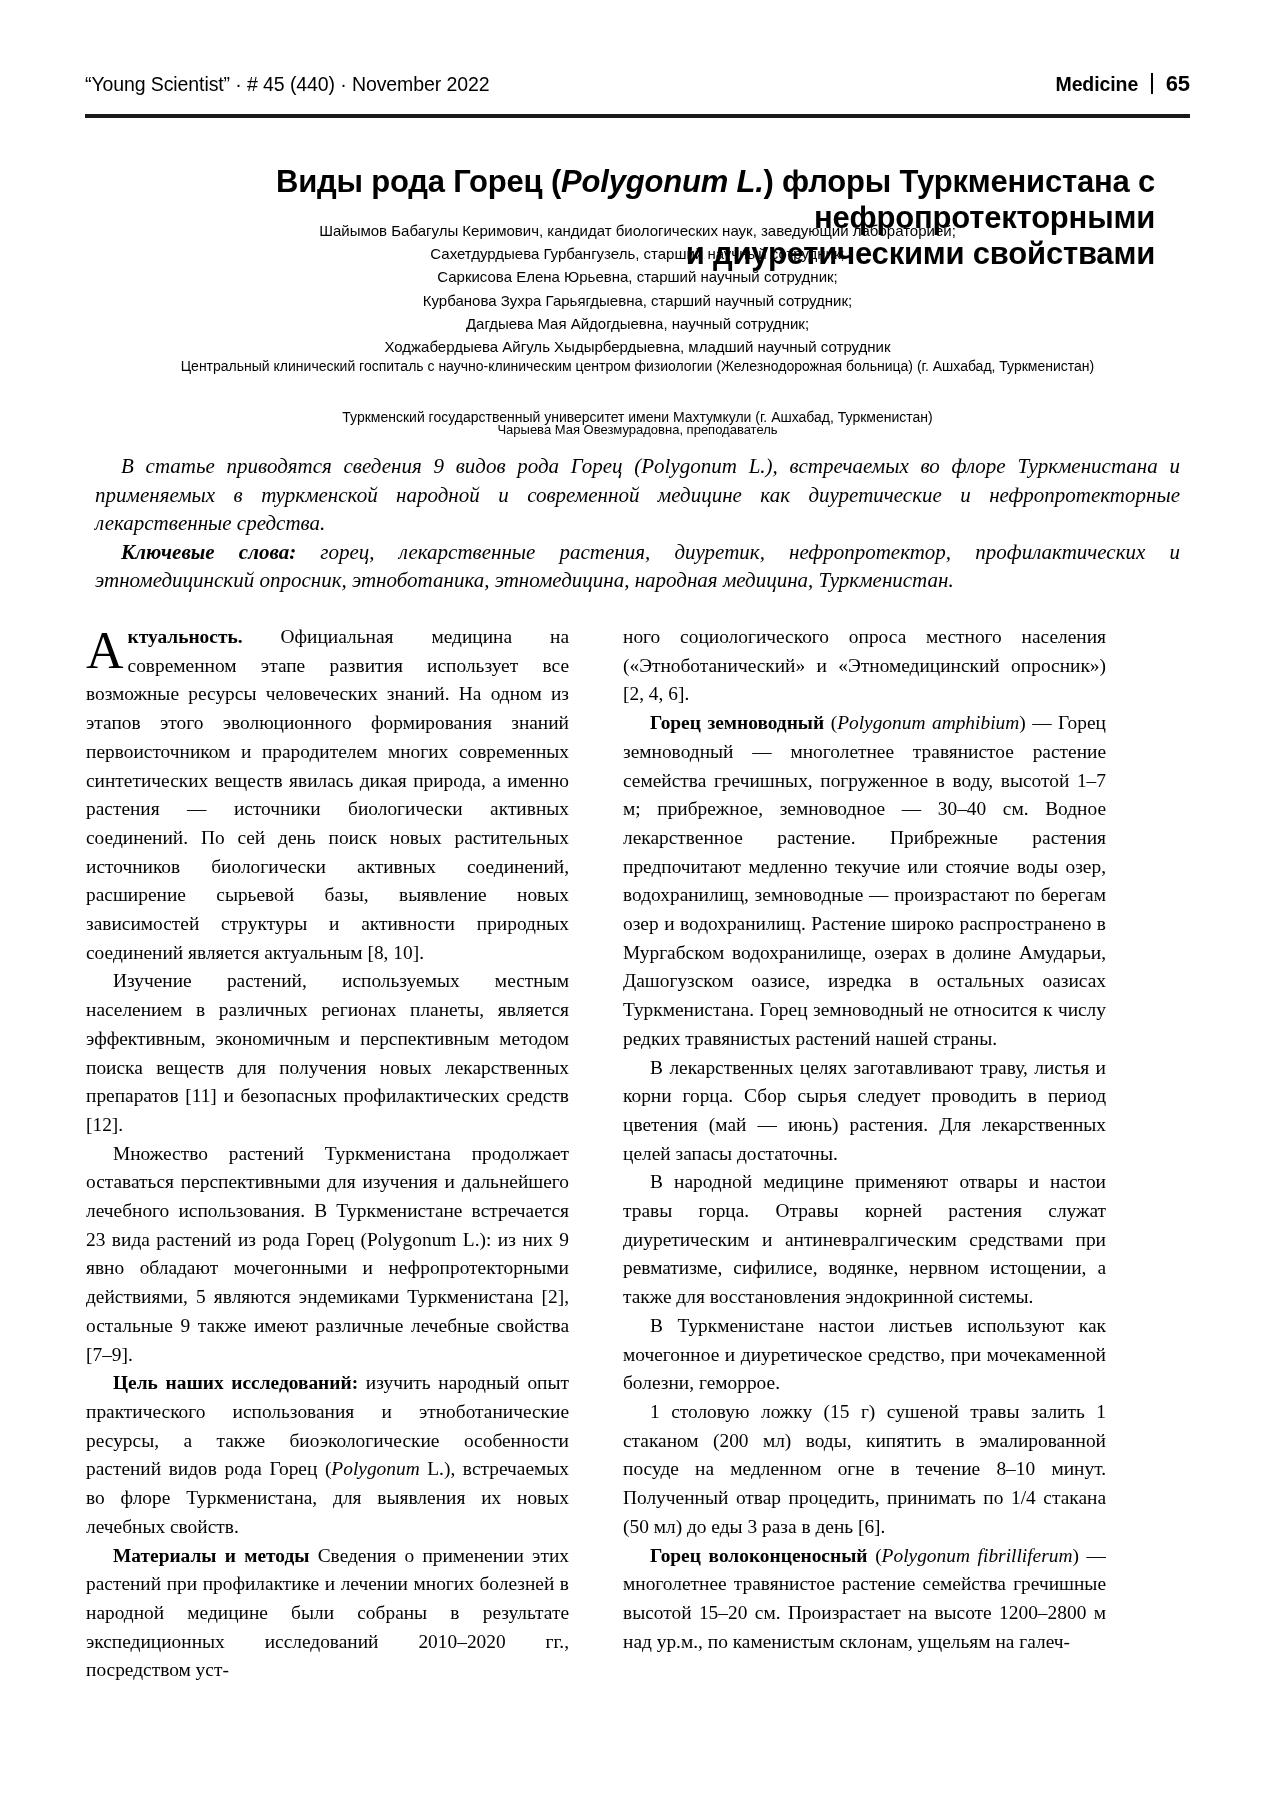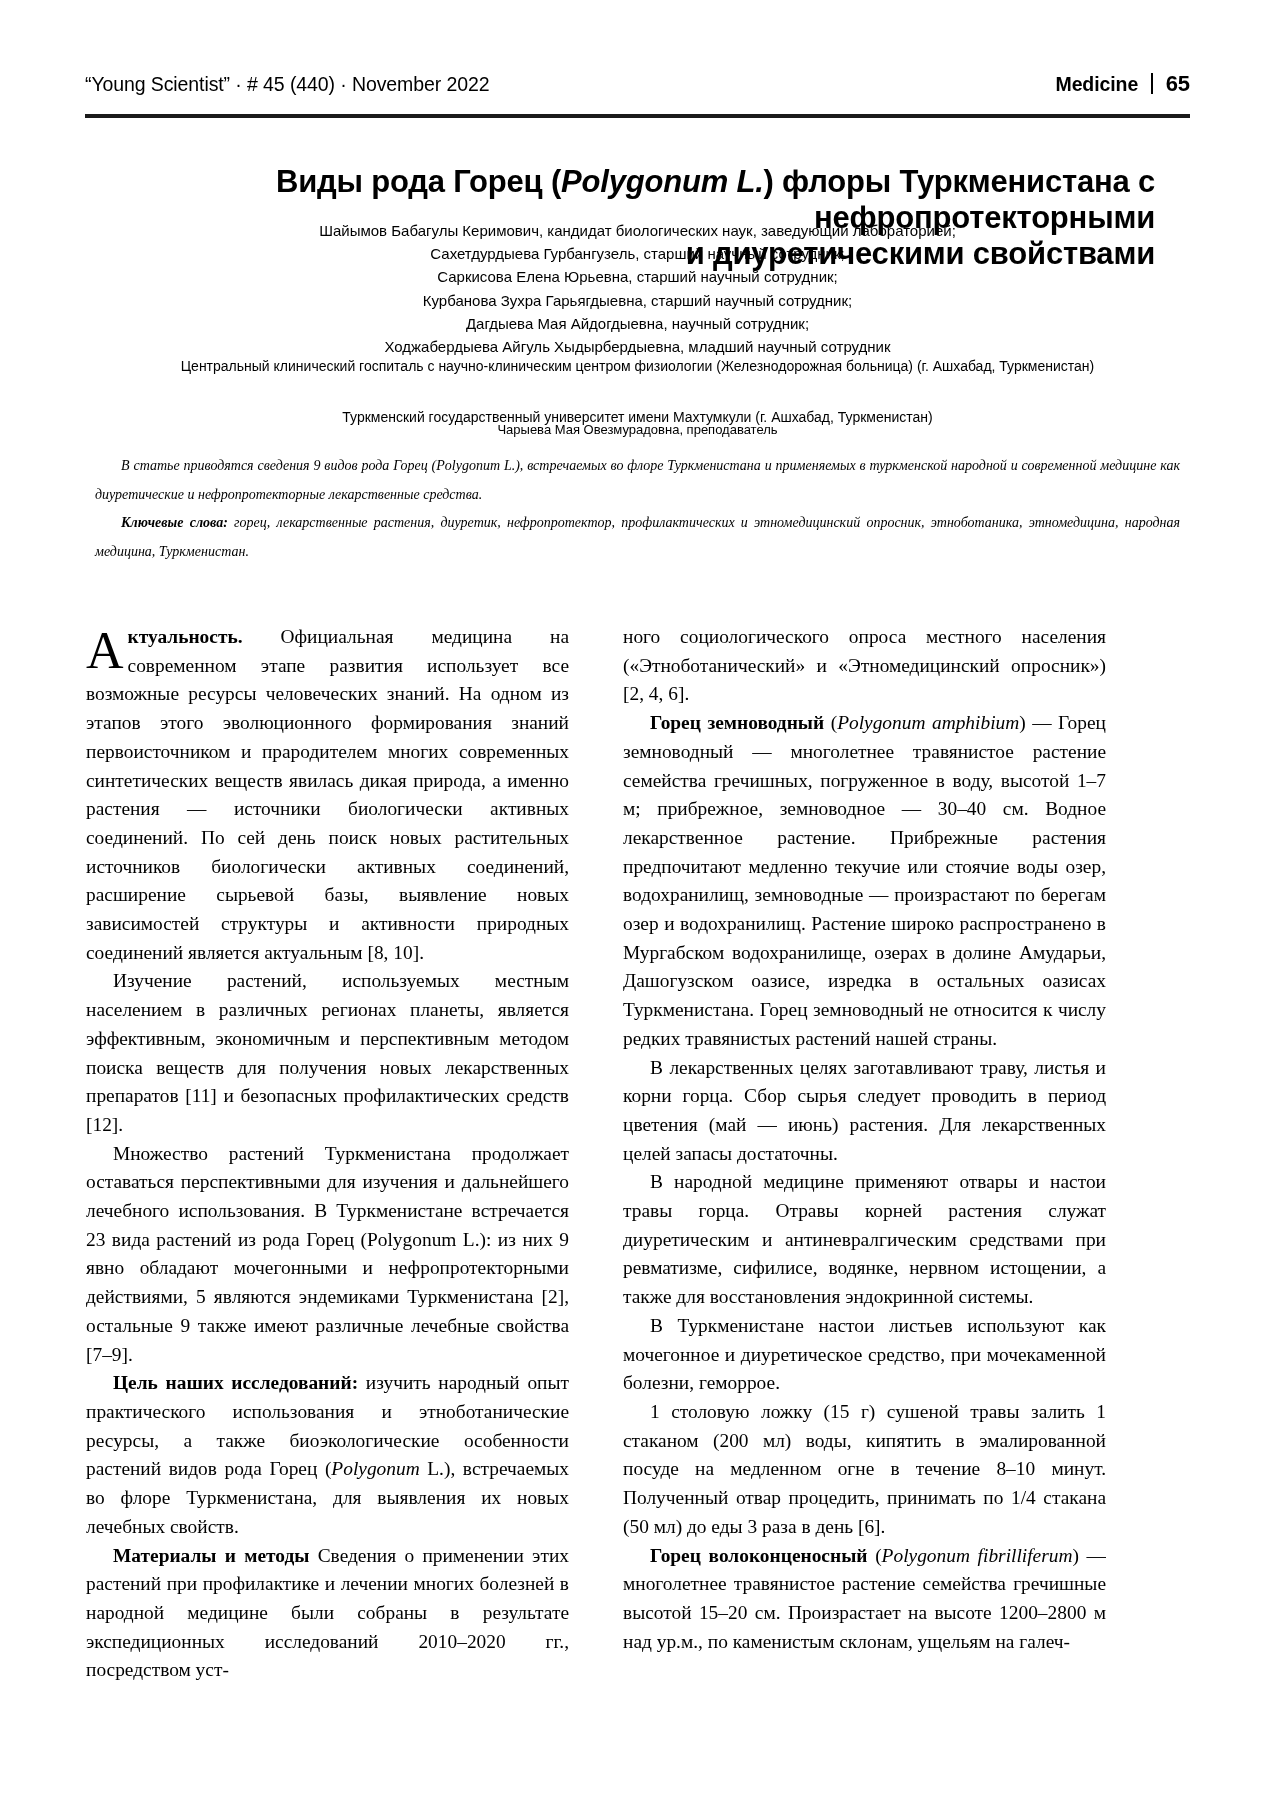--- a/index.html
+++ b/index.html
@@ -137,21 +137,21 @@
   }
 
   
   .abstract {
     position: absolute;
     left: 95px;
     top: 452px;
     width: 1085px;
     font-family: "Liberation Serif", "DejaVu Serif", serif;
     font-style: italic;
-    font-size: 14px;
+    font-size: 21px;
     line-height: 28.6px;
     text-align: justify;
     text-align-last: left;
   }
   .abstract p {
     margin: 0;
     text-indent: 26px;
   }
   .abstract .kw-label {
     font-weight: bold;

